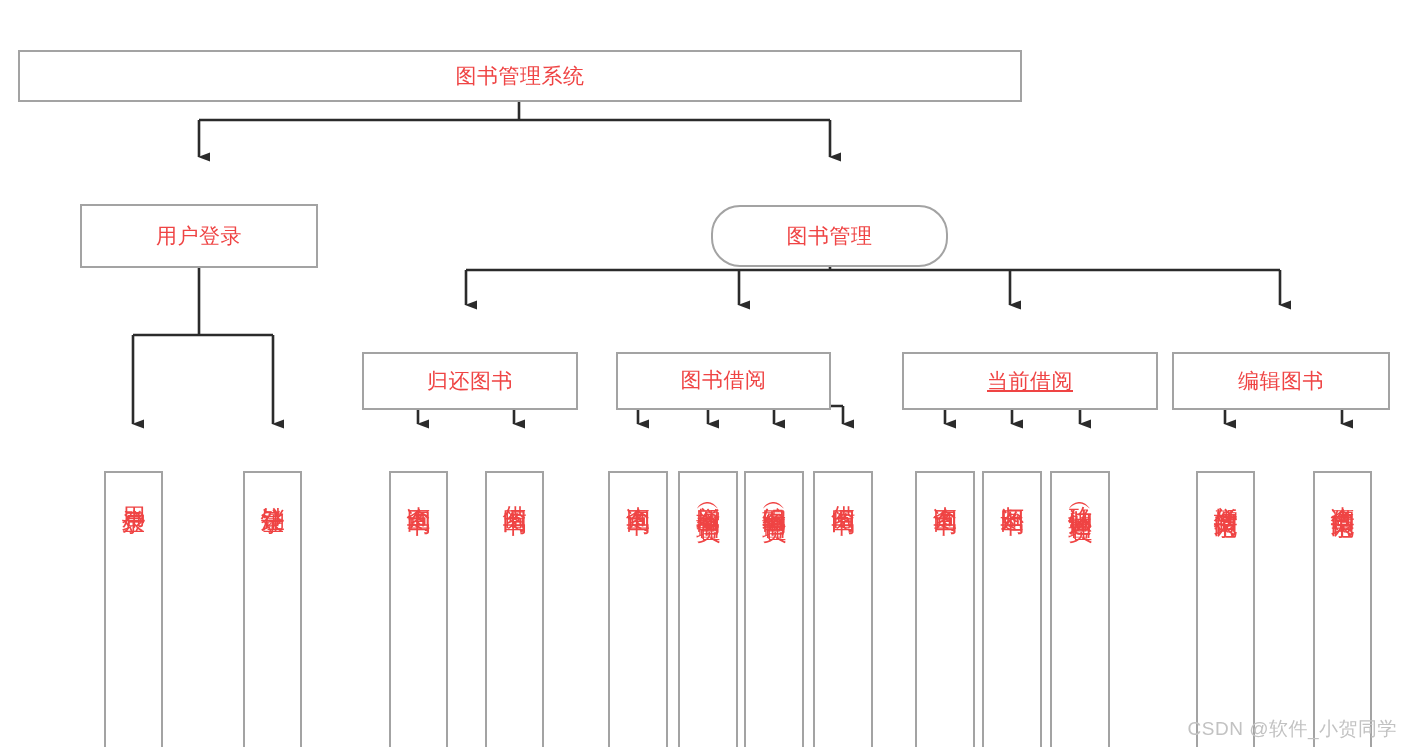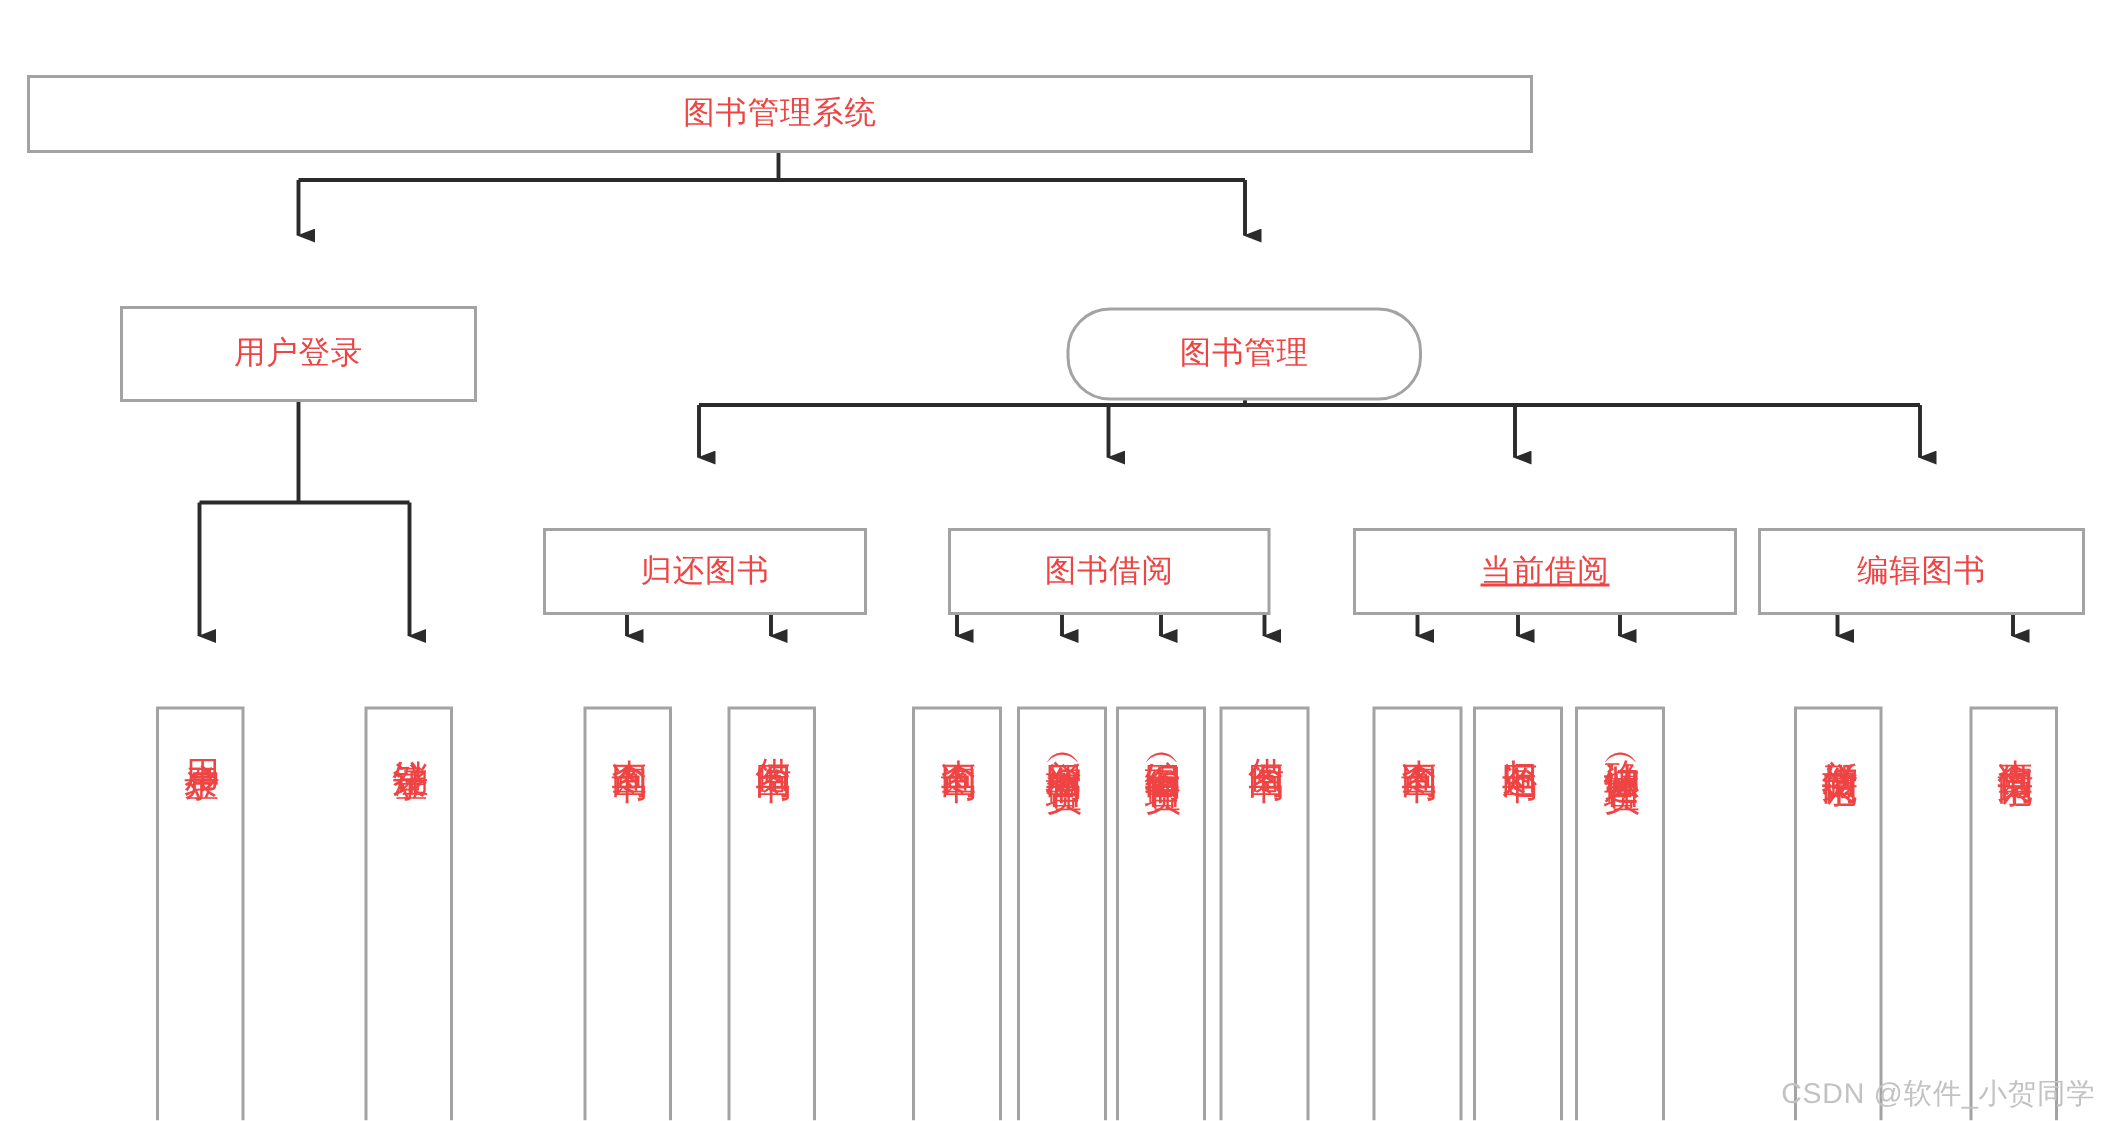--- a/index.html
+++ b/index.html
@@ -134,21 +134,21 @@
   <div class="node horiz" style="left:80px; top:169px; width:238px; height:64px;">
     <span class="label">用户登录</span>
   </div>
   <div class="node horiz" style="left:711px; top:170px; width:237px; height:62px;border-radius:29px;">
     <span class="label">图书管理</span>
   </div>
 
   <div class="node horiz" style="left:362px; top:317px; width:216px; height:58px;">
     <span class="label">归还图书</span>
   </div>
-  <div class="node horiz" style="left:632px; top:317px; width:215px; height:58px;font-family:Liberation Serif, serif;">
+  <div class="node horiz" style="left:616px; top:317px; width:215px; height:58px;font-family:Liberation Serif, serif;">
     <span class="label">图书借阅</span>
   </div>
   <div class="node horiz" style="left:902px; top:317px; width:256px; height:58px;text-decoration:underline;">
     <span class="label">当前借阅</span>
   </div>
   <div class="node horiz" style="left:1172px; top:317px; width:218px; height:58px;">
     <span class="label">编辑图书</span>
   </div>
 
   <div class="node vert" style="left:104px; top:436px; width:59px; height:299px;">

